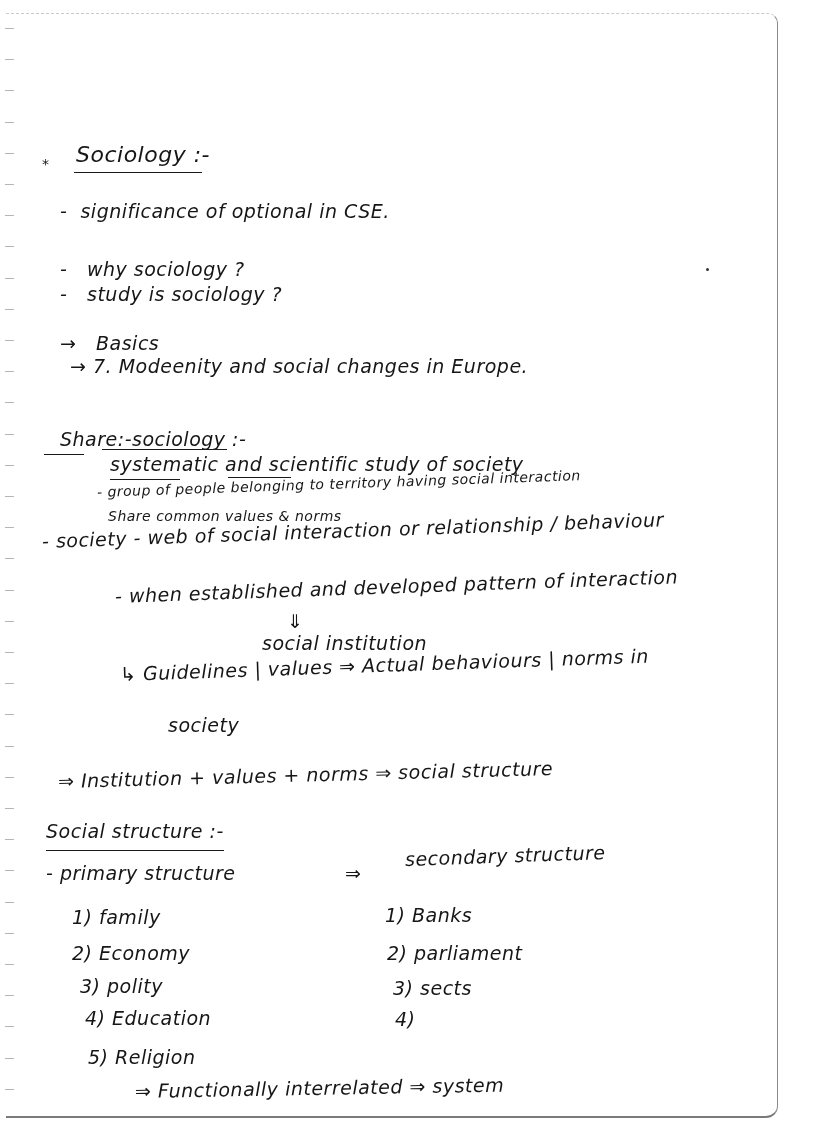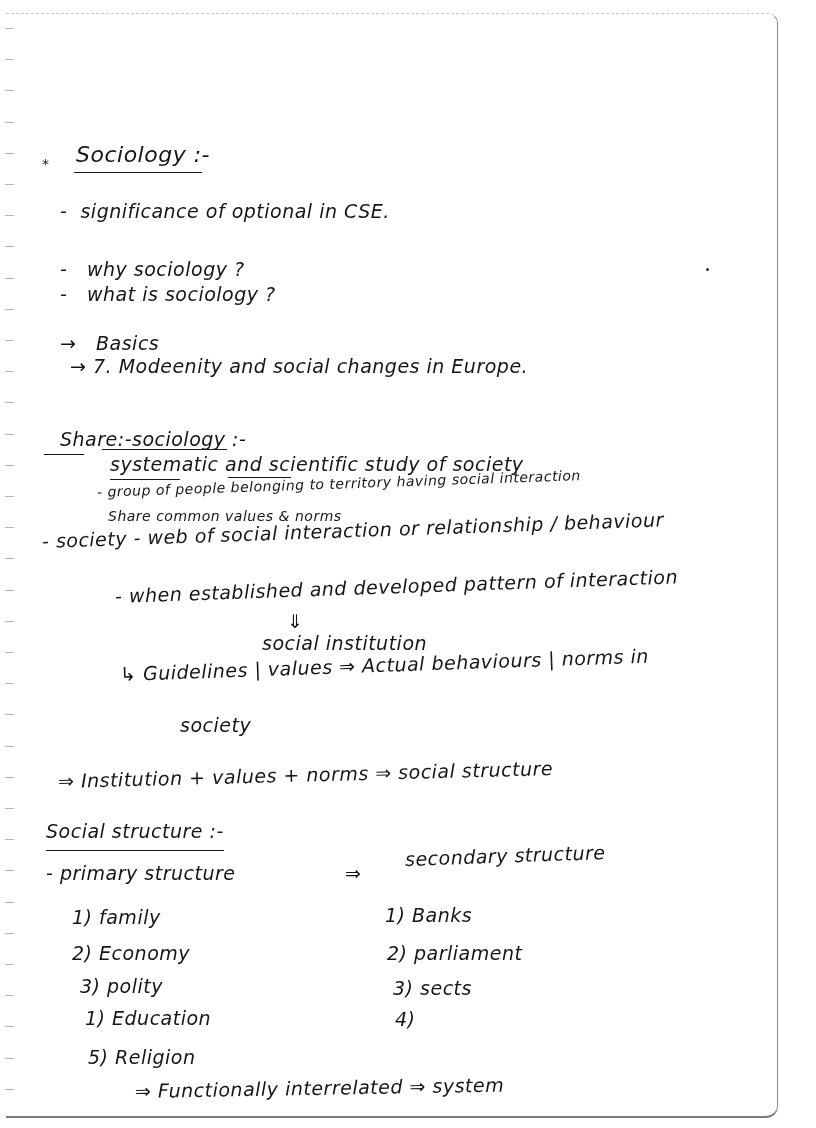--- a/index.html
+++ b/index.html
@@ -66,21 +66,21 @@
     <div class="margin-tick" style="top: 1058px;"></div>
     <div class="margin-tick" style="top: 1089px;"></div>
   </div>
 
 <div class="hw small" style="left:42px;top:156px;">*</div>
 <div class="hw big" style="left:76px;top:142px;">Sociology :-</div>
 <div class="uline" style="left:74px;top:172px;width:128px;"></div>
 
 <div class="hw" style="left:60px;top:200px;"><span>-</span>&nbsp;&nbsp;<span>significance of optional in CSE.</span></div>
 <div class="hw" style="left:60px;top:242px;margin-top:16px;"><span>-</span>&nbsp;&nbsp;&nbsp;<span>why sociology ?</span></div>
-<div class="hw" style="left:60px;top:283px;"><span>-</span>&nbsp;&nbsp;&nbsp;<span>what is sociology ?</span></div>
+<div class="hw" style="left:60px;top:283px;"><span>-</span>&nbsp;&nbsp;&nbsp;<span>study is sociology ?</span></div>
 <div class="hw" style="left:60px;top:332px;"><span>→</span>&nbsp;&nbsp;&nbsp;<span>Basics</span></div>
 <div class="hw" style="left:70px;top:355px;"><span>→</span>&nbsp;<span>7. Modeenity and social changes in Europe.</span></div>
 
 <div class="speck" style="left:706px;top:268px;"></div>
 
 <div class="hw" style="left:60px;top:428px;">Share:-</div>
 <div class="uline" style="left:44px;top:454px;width:40px;"></div>
 <div class="hw" style="left:132px;top:428px;">sociology :-</div>
 <div class="uline" style="left:102px;top:449px;width:125px;"></div>
 
@@ -88,33 +88,33 @@
 <div class="uline" style="left:110px;top:479px;width:70px;"></div>
 <div class="uline" style="left:228px;top:477px;width:63px;"></div>
 
 <div class="hw small" style="left:97px;top:484px;transform:rotate(-2deg);transform-origin:left;">- group of people belonging to territory having social interaction</div>
 <div class="hw small" style="left:108px;top:508px;">Share common values &amp; norms</div>
 <div class="hw" style="left:42px;top:530px;transform:rotate(-2deg);transform-origin:left;">- society - web of social interaction or relationship / behaviour</div>
 <div class="hw" style="left:115px;top:585px;transform:rotate(-2deg);transform-origin:left;">- when established and developed pattern of interaction</div>
 <div class="hw" style="left:287px;top:610px;">⇓</div>
 <div class="hw" style="left:262px;top:632px;">social institution</div>
 <div class="hw" style="left:120px;top:663px;transform:rotate(-2deg);transform-origin:left;">↳ Guidelines | values  ⇒  Actual behaviours | norms in</div>
-<div class="hw" style="left:168px;top:714px;margin-left:12px;">society</div>
+<div class="hw" style="left:168px;top:714px;">society</div>
 <div class="hw" style="left:58px;top:770px;transform:rotate(-1.5deg);transform-origin:left;">⇒  Institution + values + norms  ⇒  social structure</div>
 
 <div class="hw" style="left:46px;top:820px;">Social structure :-</div>
 <div class="uline" style="left:46px;top:850px;width:178px;"></div>
 <div class="hw" style="left:46px;top:862px;">- primary structure</div>
 <div class="hw" style="left:345px;top:862px;">⇒</div>
 <div class="hw" style="left:405px;top:848px;transform:rotate(-2deg);transform-origin:left;">secondary structure</div>
 
 <div class="hw" style="left:72px;top:906px;">1) family</div>
 <div class="hw" style="left:72px;top:942px;">2) Economy</div>
 <div class="hw" style="left:80px;top:975px;">3) polity</div>
-<div class="hw" style="left:85px;top:1007px;">1) Education</div>
+<div class="hw" style="left:85px;top:1007px;">4) Education</div>
 <div class="hw" style="left:88px;top:1046px;">5) Religion</div>
 
 <div class="hw" style="left:385px;top:904px;">1) Banks</div>
 <div class="hw" style="left:387px;top:942px;">2) parliament</div>
 <div class="hw" style="left:393px;top:977px;font-style:italic;">3) sects</div>
 <div class="hw" style="left:395px;top:1008px;">4)</div>
 
 <div class="hw" style="left:135px;top:1080px;transform:rotate(-1deg);transform-origin:left;">⇒  Functionally interrelated  ⇒ system</div>
 
 </body></html>

